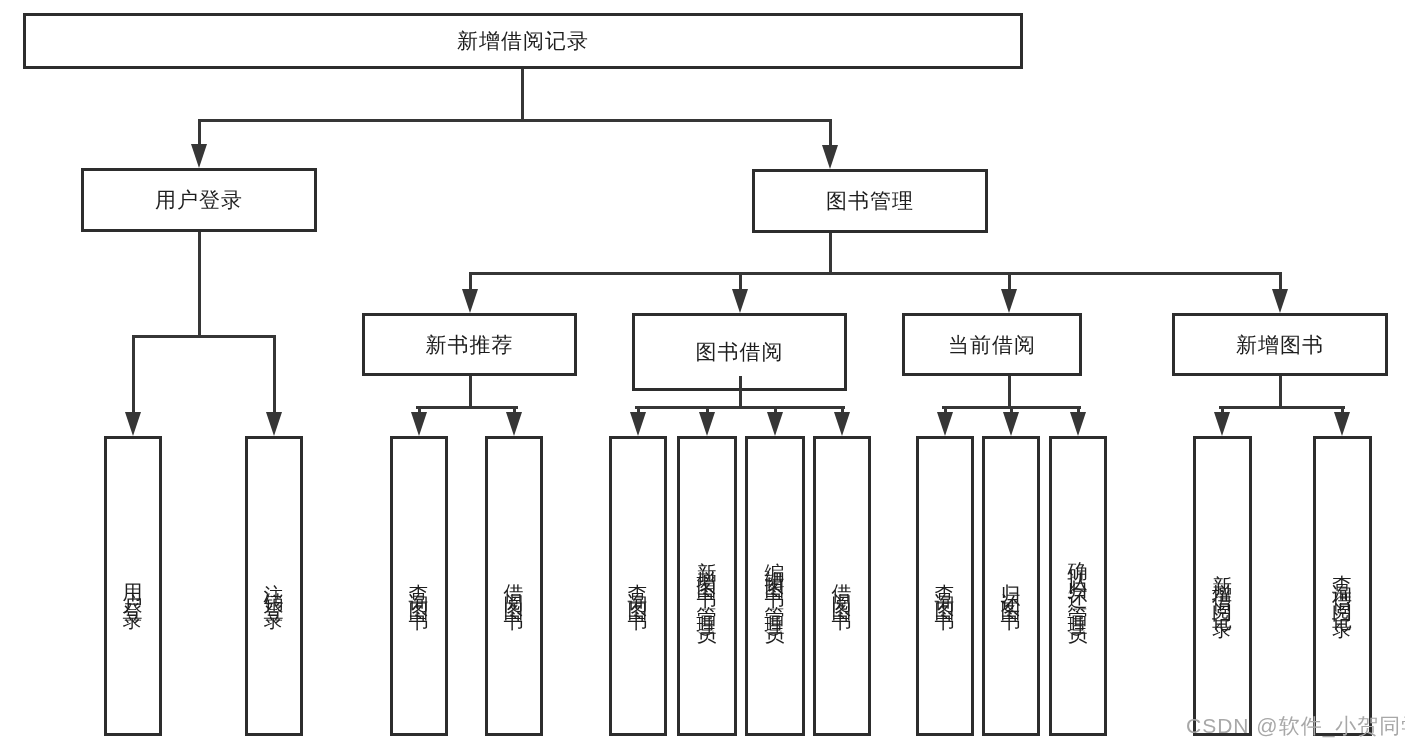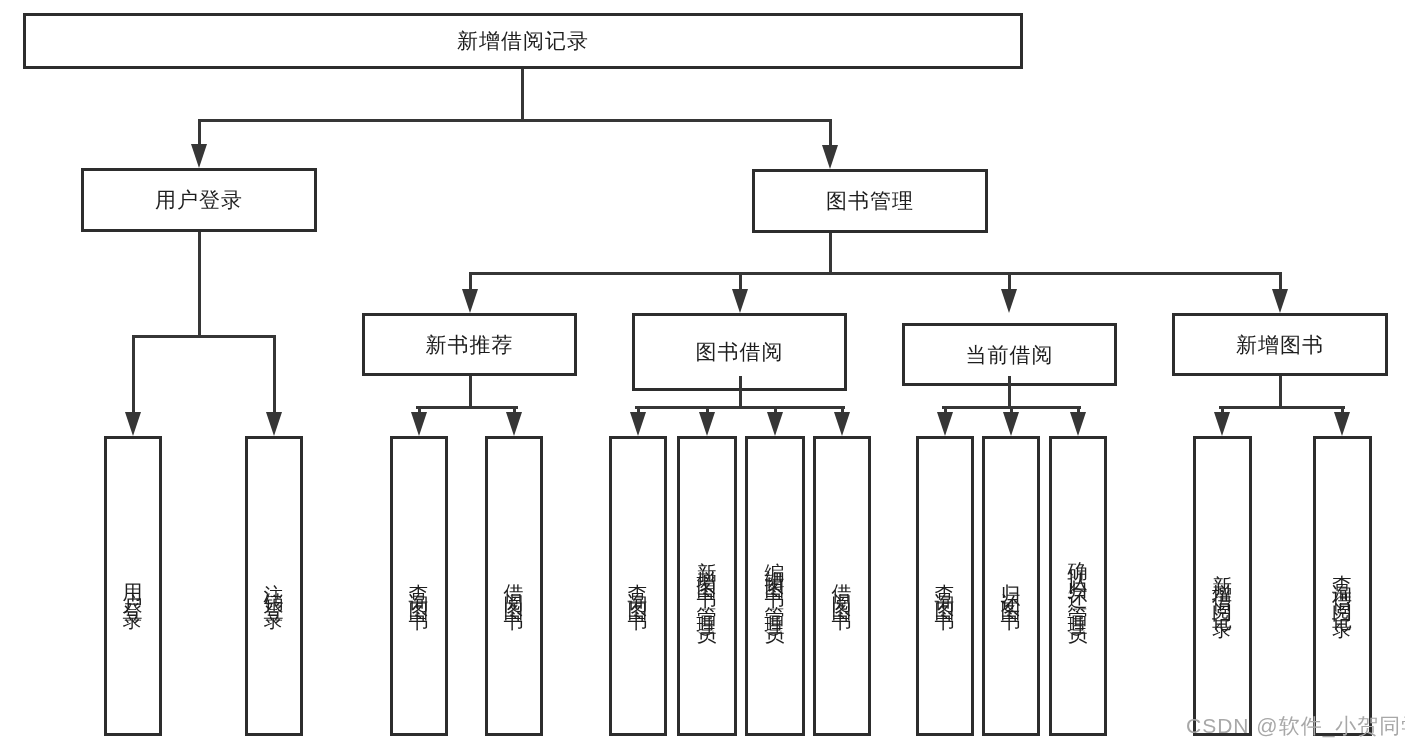--- a/index.html
+++ b/index.html
@@ -80,21 +80,21 @@
   <div class="ar" style="left:1001px;top:289px;"></div>
   <div class="vl" style="left:1279px;top:272px;height:18px;"></div>
   <div class="ar" style="left:1272px;top:289px;"></div>
 
   <div class="box" style="left:362px;top:313px;width:215px;height:63px;">
     <span>新书推荐</span>
   </div>
   <div class="box" style="left:632px;top:313px;width:215px;height:78px;">
     <span>图书借阅</span>
   </div>
-  <div class="box" style="left:902px;top:323px;width:215px;height:63px;">
+  <div class="box" style="left:902px;top:313px;width:180px;height:63px;">
     <span>当前借阅</span>
   </div>
   <div class="box" style="left:1172px;top:313px;width:216px;height:63px;">
     <span>新增图书</span>
   </div>
 
   <div class="vl" style="left:469px;top:376px;height:32px;"></div>
   <div class="hl" style="left:416px;top:406px;width:102px;"></div>
   <div class="vl" style="left:418px;top:406px;height:9px;"></div>
   <div class="ar" style="left:411px;top:412px;"></div>

